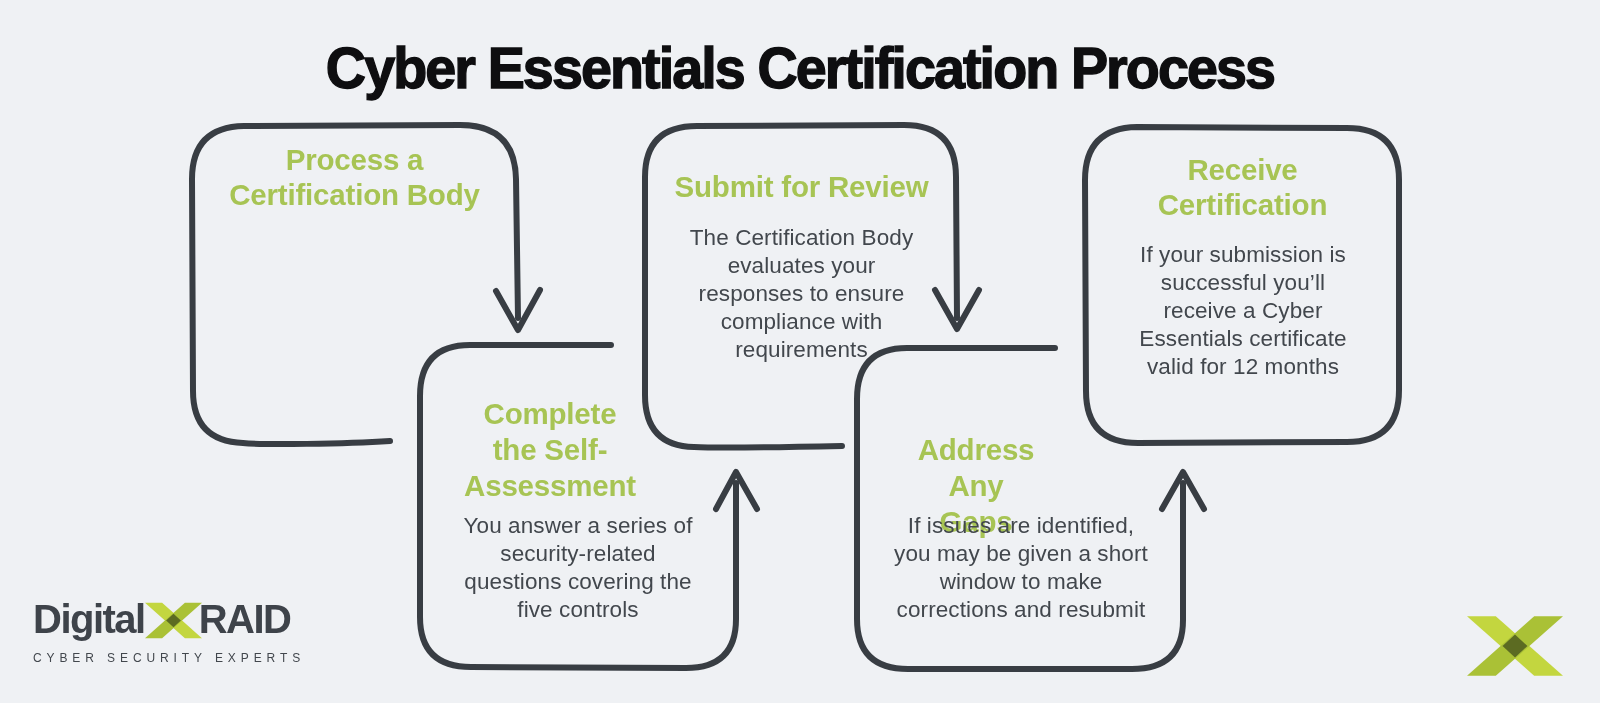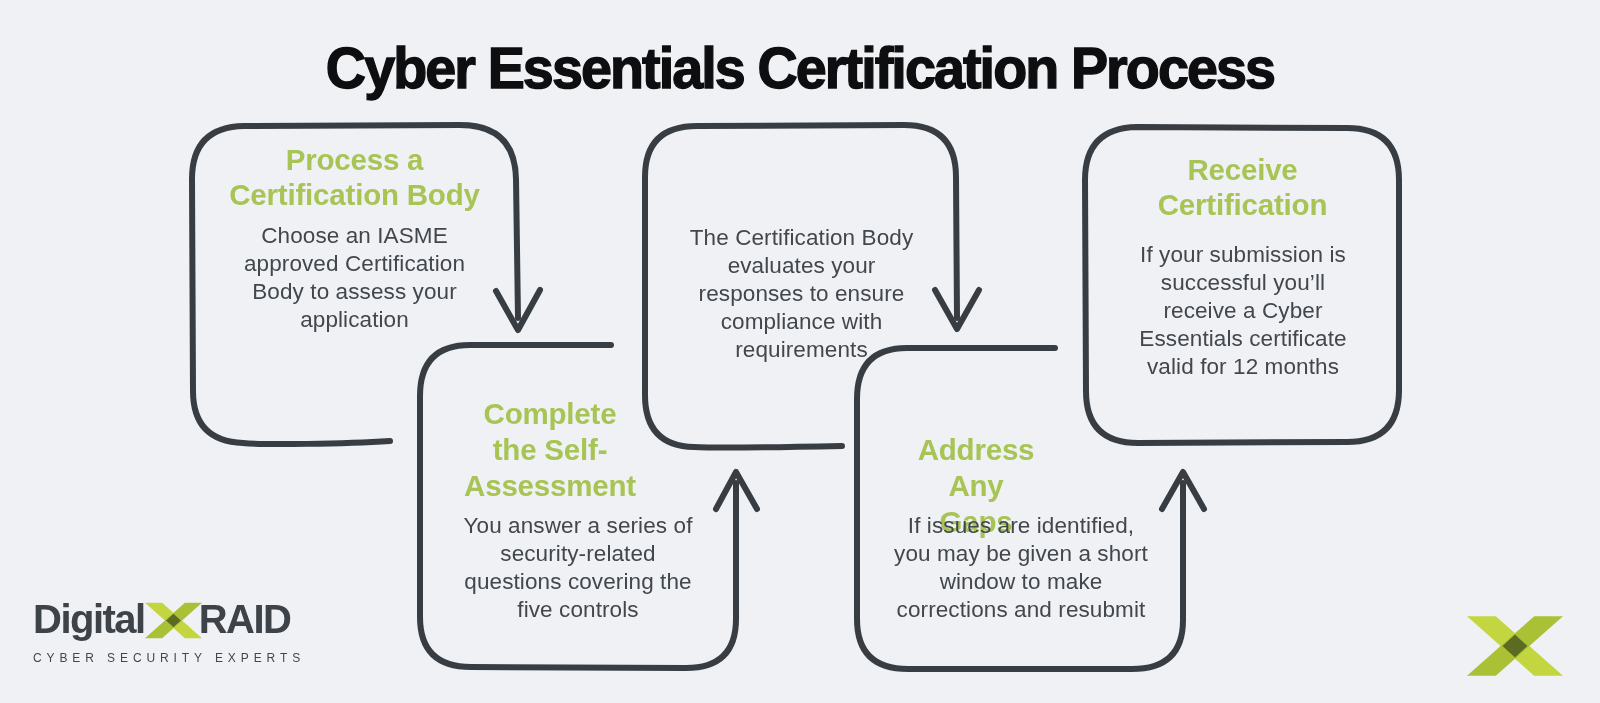--- a/index.html
+++ b/index.html
@@ -71,33 +71,30 @@
     <path d="M 935 290 L 957 329 L 979 290"></path>
 
     <path d="M 1055 348 L 907 348 Q 857 348 857 399 L 857 619 Q 857 669 908 669 L 1132 669 Q 1183 669 1183 620 L 1183 483"></path>
     <path d="M 1162 509 L 1183 472 L 1204 509"></path>
 
     <path d="M 1137 127 L 1347 128 Q 1399 128 1399 180 L 1399 390 Q 1399 442 1347 442 L 1138 443 Q 1086 443 1086 391 L 1085 180 Q 1085 128 1137 127 Z"></path>
   </svg>
 
   <div id="s1h" class="step-heading">Process a
 Certification Body</div>
-  <div id="s1b" class="step-body">Choose an IASME
-approved Certification
-Body to assess your
-application</div>
 
   <div id="s2h" class="step-heading">Complete
 the Self-
 Assessment</div>
   <div id="s2b" class="step-body">You answer a series of
 security-related
 questions covering the
 five controls</div>
 
+  <div id="s3h" class="step-heading">Submit for Review</div>
   <div id="s3b" class="step-body">The Certification Body
 evaluates your
 responses to ensure
 compliance with
 requirements</div>
 
   <div id="s4h" class="step-heading">Address
 Any
 Gaps</div>
   <div id="s4b" class="step-body">If issues are identified,

